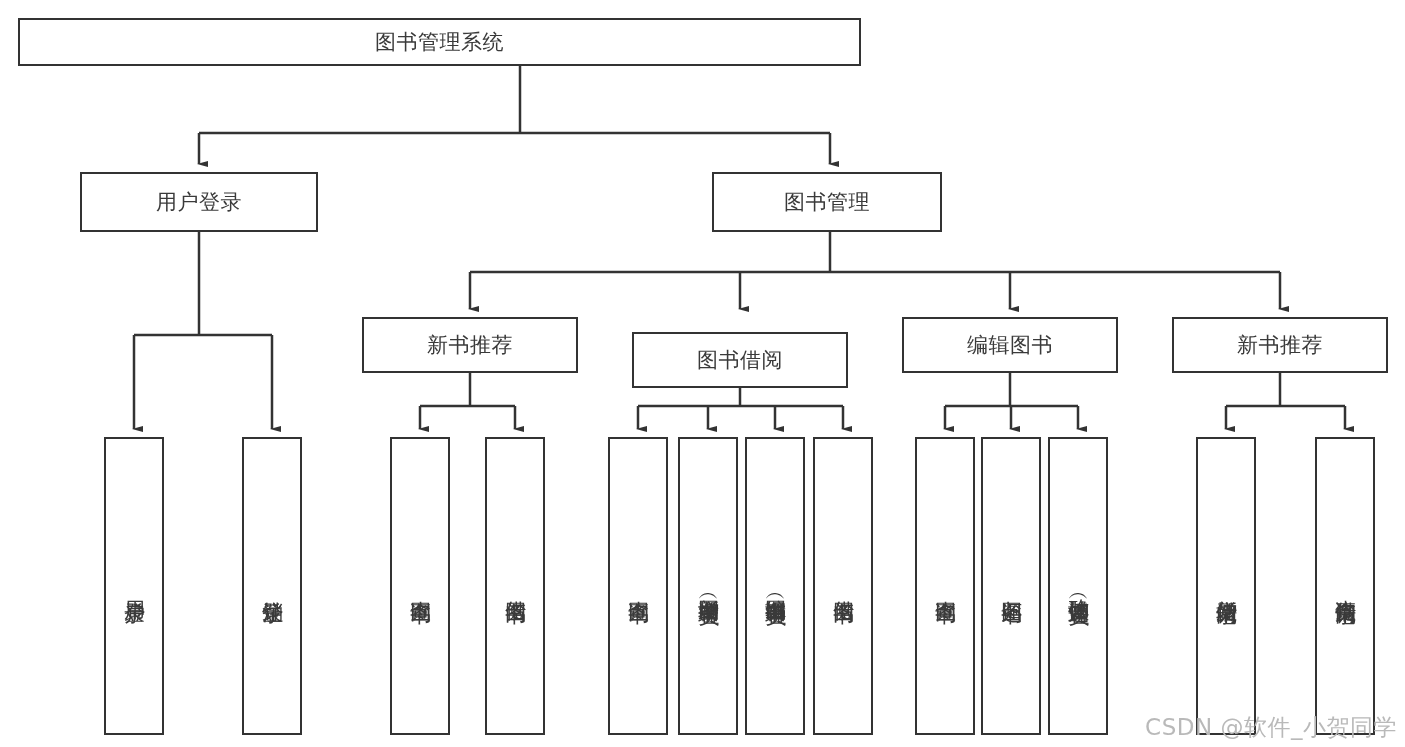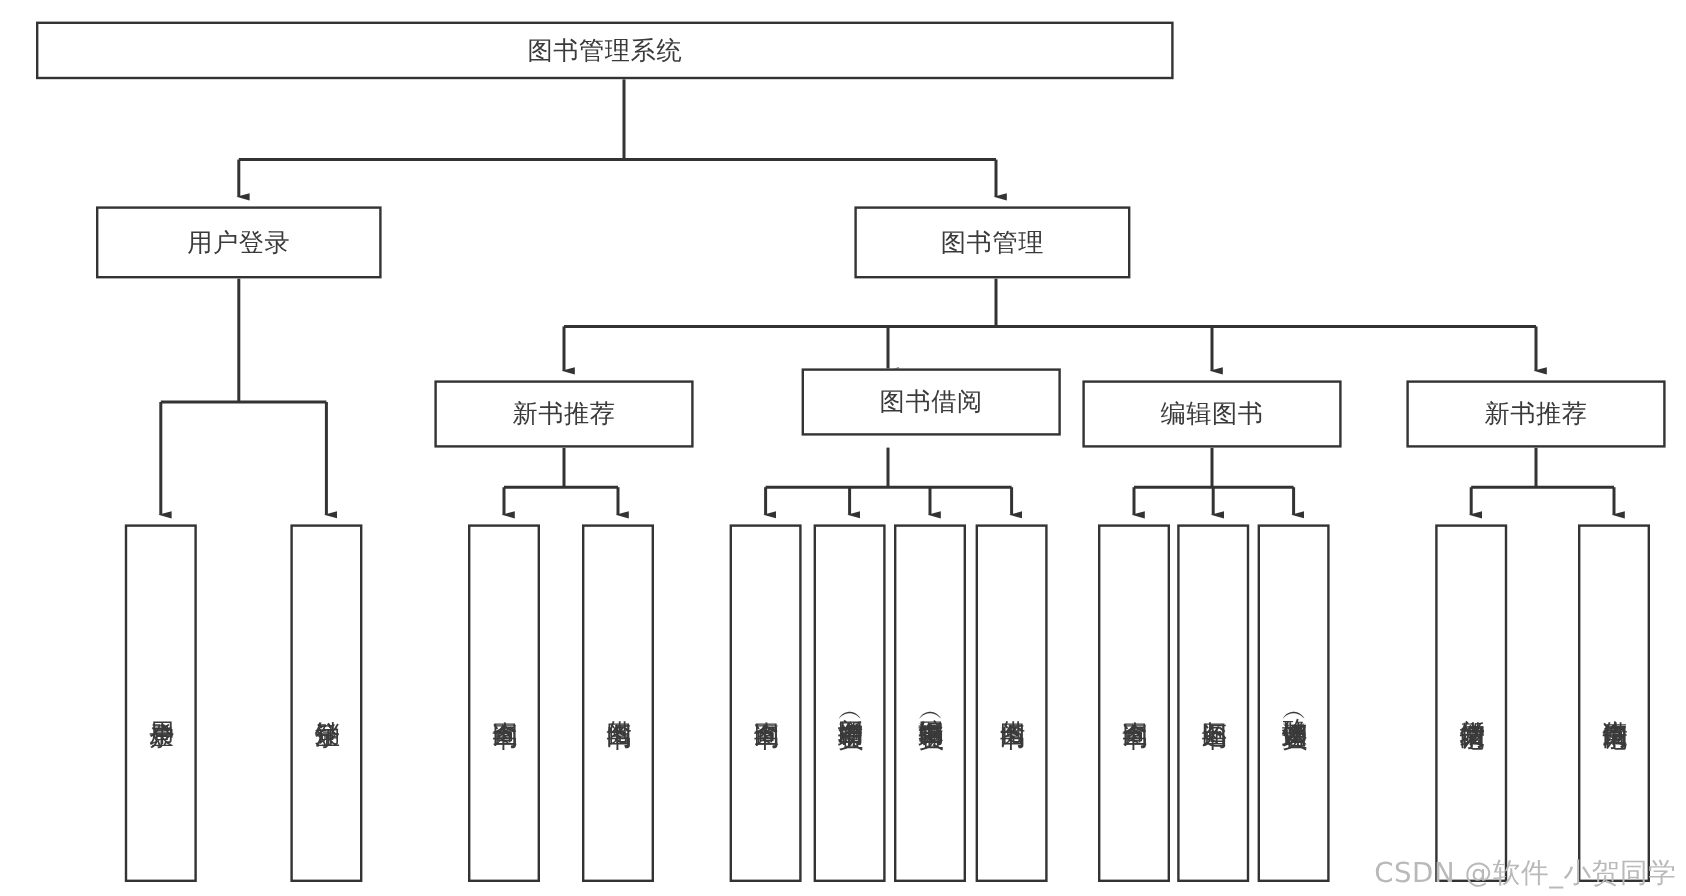--- a/index.html
+++ b/index.html
@@ -121,35 +121,35 @@
       <path d="M1011,406 L1011,429" marker-end="url(#arrow)"></path>
       <path d="M1078,406 L1078,429" marker-end="url(#arrow)"></path>
 
       <path d="M1280,373 L1280,406"></path>
       <path d="M1226,406 L1345,406"></path>
       <path d="M1226,406 L1226,429" marker-end="url(#arrow)"></path>
       <path d="M1345,406 L1345,429" marker-end="url(#arrow)"></path>
     </g>
   </svg>
 
-  <div class="node" style="left:18px; top:18px; width:948px; height:48px;margin-left:12px;">
+  <div class="node" style="left:18px; top:18px; width:843px; height:48px;">
     <span class="label">图书管理系统</span>
   </div>
 
   <div class="node" style="left:80px; top:172px; width:238px; height:60px;">
     <span class="label">用户登录</span>
   </div>
   <div class="node" style="left:712px; top:172px; width:230px; height:60px;text-align:center;">
     <span class="label">图书管理</span>
   </div>
 
   <div class="node" style="left:362px; top:317px; width:216px; height:56px;align-items:center;">
     <span class="label">新书推荐</span>
   </div>
-  <div class="node" style="left:632px; top:307px; width:216px; height:56px;margin-left:36px;">
+  <div class="node" style="left:632px; top:332px; width:216px; height:56px;">
     <span class="label">图书借阅</span>
   </div>
   <div class="node" style="left:902px; top:317px; width:216px; height:56px;">
     <span class="label">编辑图书</span>
   </div>
   <div class="node" style="left:1172px; top:317px; width:216px; height:56px;">
     <span class="label">新书推荐</span>
   </div>
 
   <div class="node vertical" style="left:104px; top:437px; width:60px; height:298px;">

